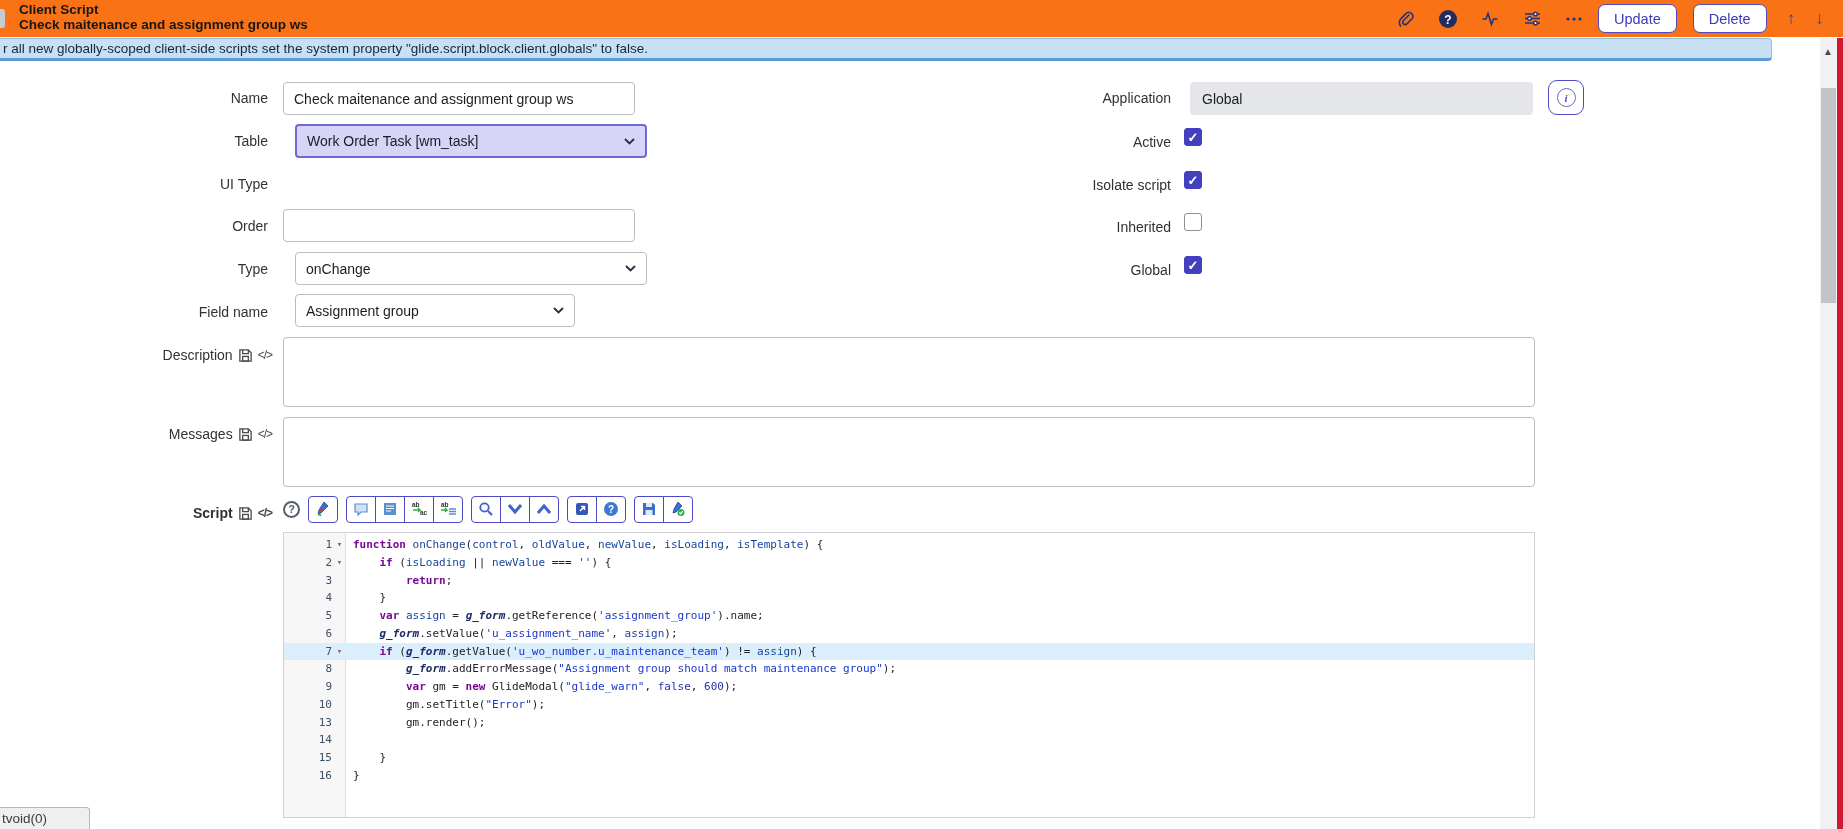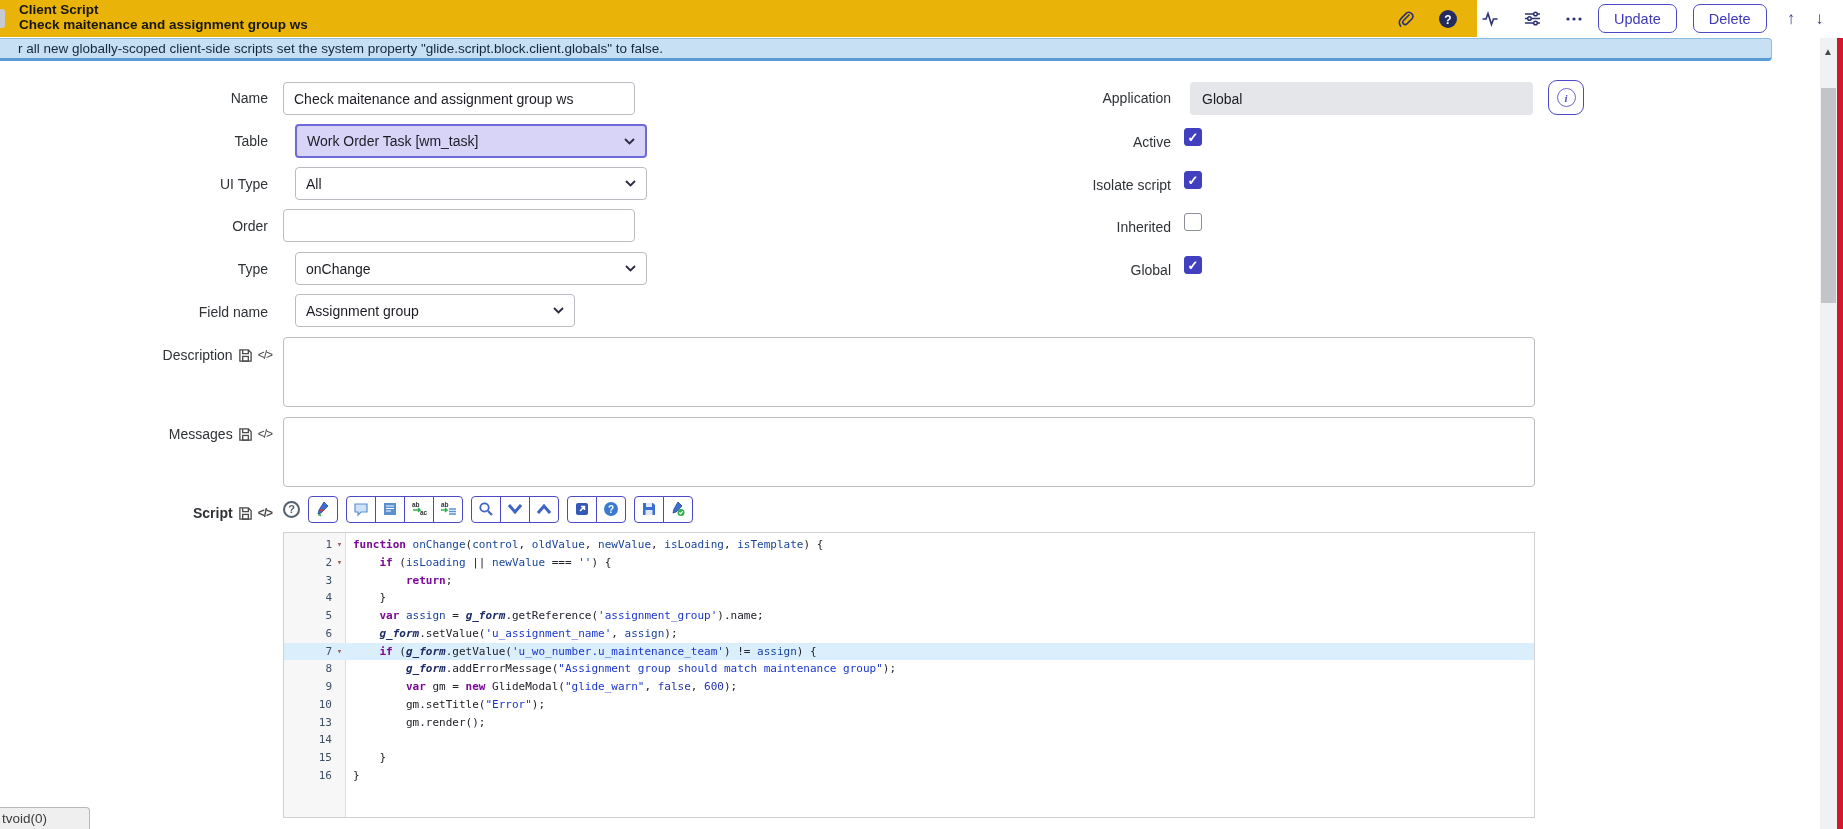--- a/index.html
+++ b/index.html
@@ -4,39 +4,39 @@
 <style>
   * { margin:0; padding:0; box-sizing:border-box; }
   html,body { background:#fff; }
   #stage {
     position:relative; width:1843px; height:829px; overflow:hidden;
     font-family:"Liberation Sans", sans-serif; background:#fff; color:#2f3236;
   }
   .abs { position:absolute; }
 
   
-  #header { left:0; top:0; width:1477px; height:37px; background:#eab308; }
+  #header { left:0; top:0; width:1843px; height:37px; background:#f97316; }
   #hdr-sliver { left:0; top:9px; width:5px; height:19px; background:#c7cad1; border-radius:0 3px 3px 0; }
   #title-block { left:19px; top:2px; line-height:15px; }
   #title-block .t1 { font-size:13.5px; font-weight:700; color:#161616; }
   #title-block .t2 { font-size:13.5px; font-weight:700; color:#161616; }
   #hdr-right { top:0; height:37px; display:flex; align-items:center; }
   .hicon { width:20px; height:20px; display:flex; align-items:center; justify-content:center; cursor:pointer; }
   .hbtn {
     height:29px; padding:0 15px; background:#fff; border:1.5px solid #4e4ac6; border-radius:7px;
     color:#3d39b8; font-size:14.5px; font-weight:400; display:flex; align-items:center; cursor:pointer;
     font-family:"Liberation Sans", sans-serif;
   }
   .arrow-glyph { font-size:17px; color:#3a3f8f; cursor:pointer; }
 
   
   #banner {
     left:0; top:38px; width:1772px; height:23px; background:#c7e0f4;
     border:1px solid #8fbede; border-bottom:3px solid #5b9bd5; border-left:none; border-radius:0 4px 4px 0;
-    font-size:13.5px; color:#14273d; line-height:19px; padding-left:18px; white-space:nowrap; overflow:hidden;
+    font-size:13.5px; color:#14273d; line-height:19px; padding-left:3px; white-space:nowrap; overflow:hidden;
   }
 
   
   .flabel { font-size:14px; color:#2f3236; text-align:right; white-space:nowrap; }
   .lbl-row { display:flex; justify-content:flex-end; align-items:center; gap:5px; }
   .input, .select {
     background:#fff; border:1px solid #b9bcc2; border-radius:4px; height:33px;
     font-size:14px; color:#1c1c24; display:flex; align-items:center; padding:0 10px;
   }
   .select { justify-content:space-between; cursor:pointer;margin-left:12px; }
@@ -161,26 +161,20 @@
 
   <div class="abs flabel" style="left:0; width:268px; top:133px;">Table</div>
   <div class="abs select lavender" style="left:283px; top:124px; width:352px; height:34px;">
     <span>Work Order Task [wm_task]</span>
     <svg width="11" height="7" viewBox="0 0 11 7" fill="none" stroke="#2a2a40" stroke-width="1.8">
         <path d="M1 1 L5.5 5.5 L10 1"></path>
       </svg>
   </div>
 
   <div class="abs flabel" style="left:0; width:268px; top:176px;">UI Type</div>
-  <div class="abs select" style="left:283px; top:167px; width:352px;">
-    <span>All</span>
-    <svg width="11" height="7" viewBox="0 0 11 7" fill="none" stroke="#2a2a40" stroke-width="1.8">
-        <path d="M1 1 L5.5 5.5 L10 1"></path>
-      </svg>
-  </div>
 
   <div class="abs flabel" style="left:0; width:268px; top:218px;">Order</div>
   <div class="abs input" style="left:283px; top:209px; width:352px;">
     <span></span>
   </div>
 
   <div class="abs flabel" style="left:0; width:268px; top:261px;">Type</div>
   <div class="abs select" style="left:283px; top:252px; width:352px;">
     <span>onChange</span>
     <svg width="11" height="7" viewBox="0 0 11 7" fill="none" stroke="#2a2a40" stroke-width="1.8">

